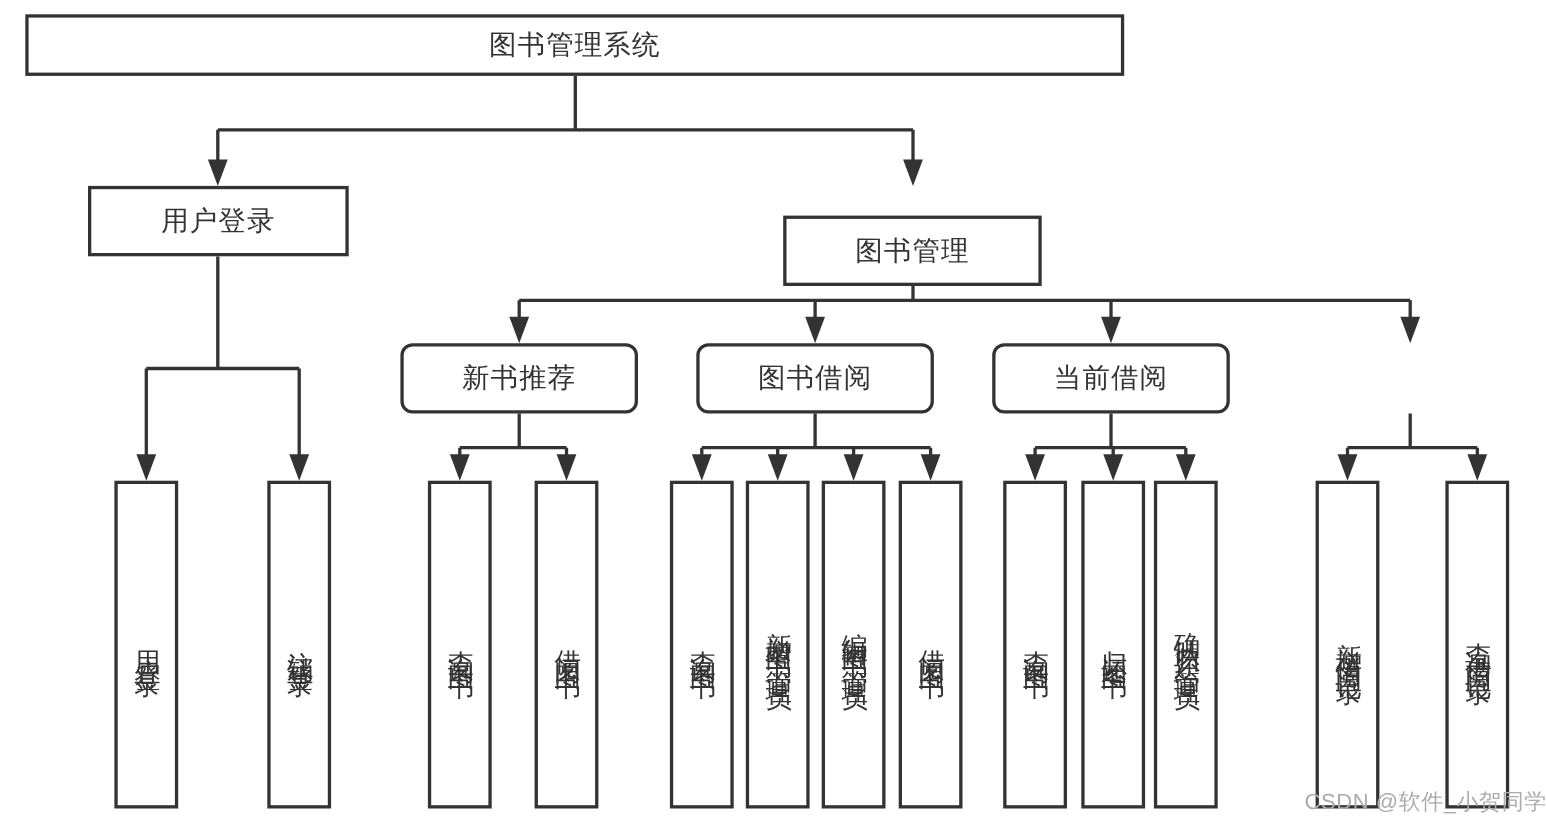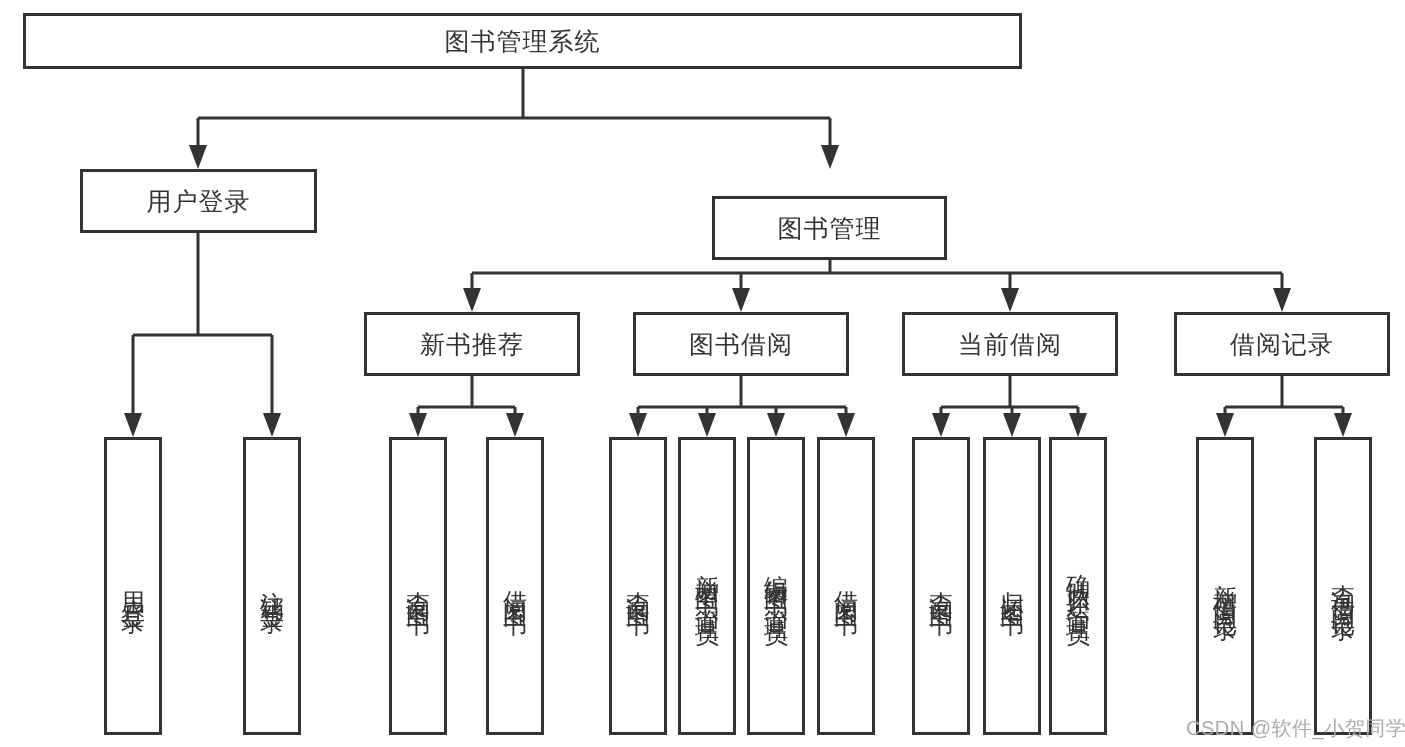--- a/index.html
+++ b/index.html
@@ -21,21 +21,21 @@
   }
   .h-label {
     font-size:25px; letter-spacing:1px; white-space:nowrap; line-height:1;
   }
   .v-label {
     writing-mode:vertical-rl; text-orientation:mixed;
     font-size:24px; letter-spacing:7px; line-height:1;
   }
   .leaf { top:437px; width:58px; height:298px; }
   .lvl2 { top:169px; height:64px; }
-  .lvl3 { top:312px; width:216px; height:64px; }
+  .lvl3 { top:312px; width:216px; height:64px;border-radius:11px; }
   .watermark {
     position:absolute; left:1186px; top:715px;
     font-size:20px; letter-spacing:0.5px; white-space:nowrap;
     color:var(--wm,#ababab); z-index:5;
   }
 </style>
 </head>
 <body>
 
 <div class="canvas">
@@ -77,23 +77,20 @@
 
   <div class="box lvl3" style="left:364px;">
     <span class="h-label">新书推荐</span>
   </div>
   <div class="box lvl3" style="left:902px;">
     <span class="h-label">当前借阅</span>
   </div>
   <div class="box lvl3" style="left:633px;">
     <span class="h-label">图书借阅</span>
   </div>
-  <div class="box lvl3" style="left:1174px;">
-    <span class="h-label">借阅记录</span>
-  </div>
 
   <div class="box leaf" style="left:104px;">
     <span class="v-label">用户登录</span>
   </div>
   <div class="box leaf" style="left:243px;">
     <span class="v-label">注销登录</span>
   </div>
   <div class="box leaf" style="left:389px;">
     <span class="v-label">查询图书</span>
   </div>

